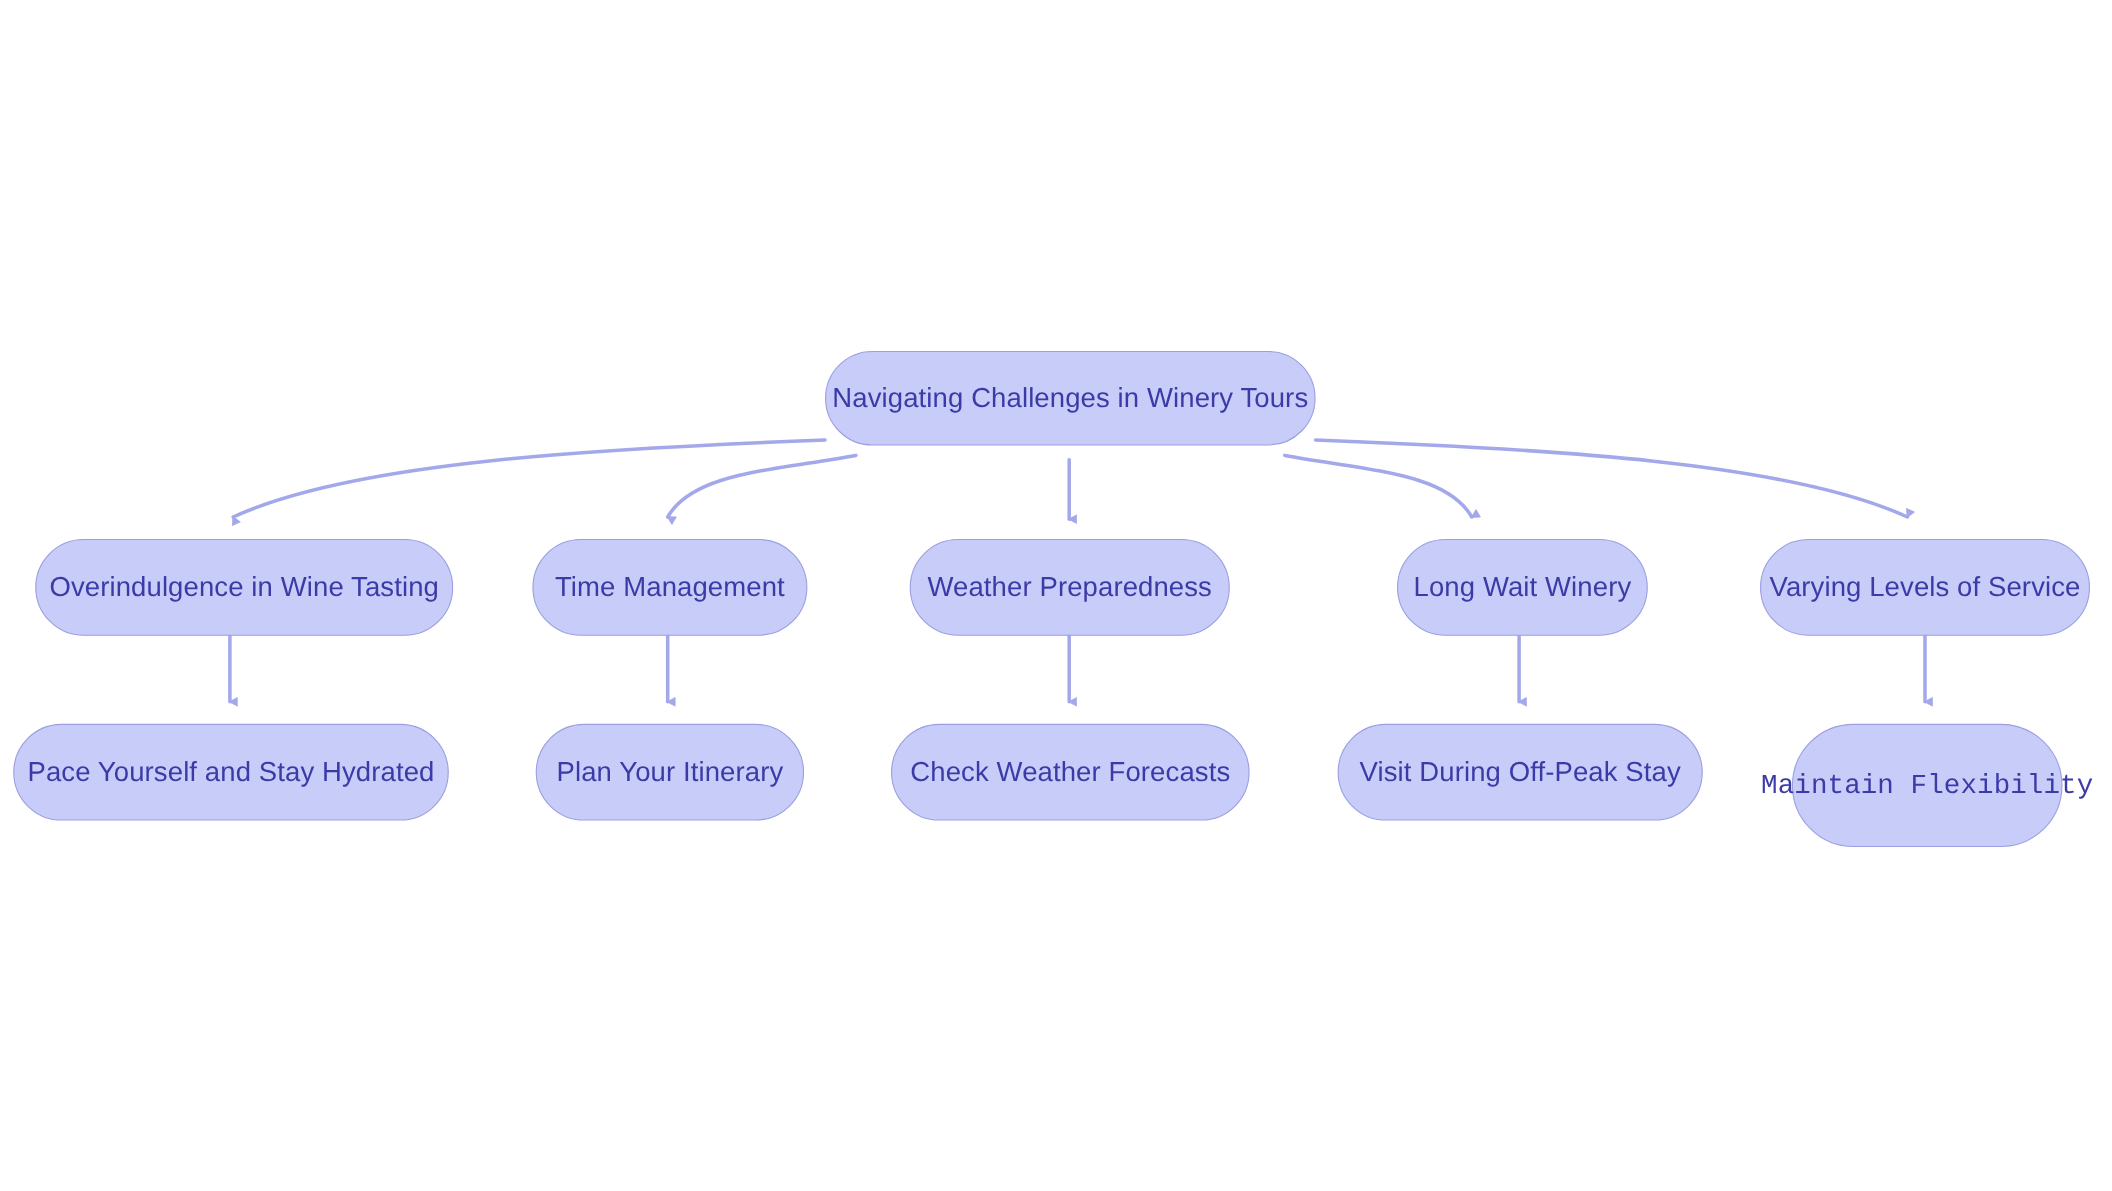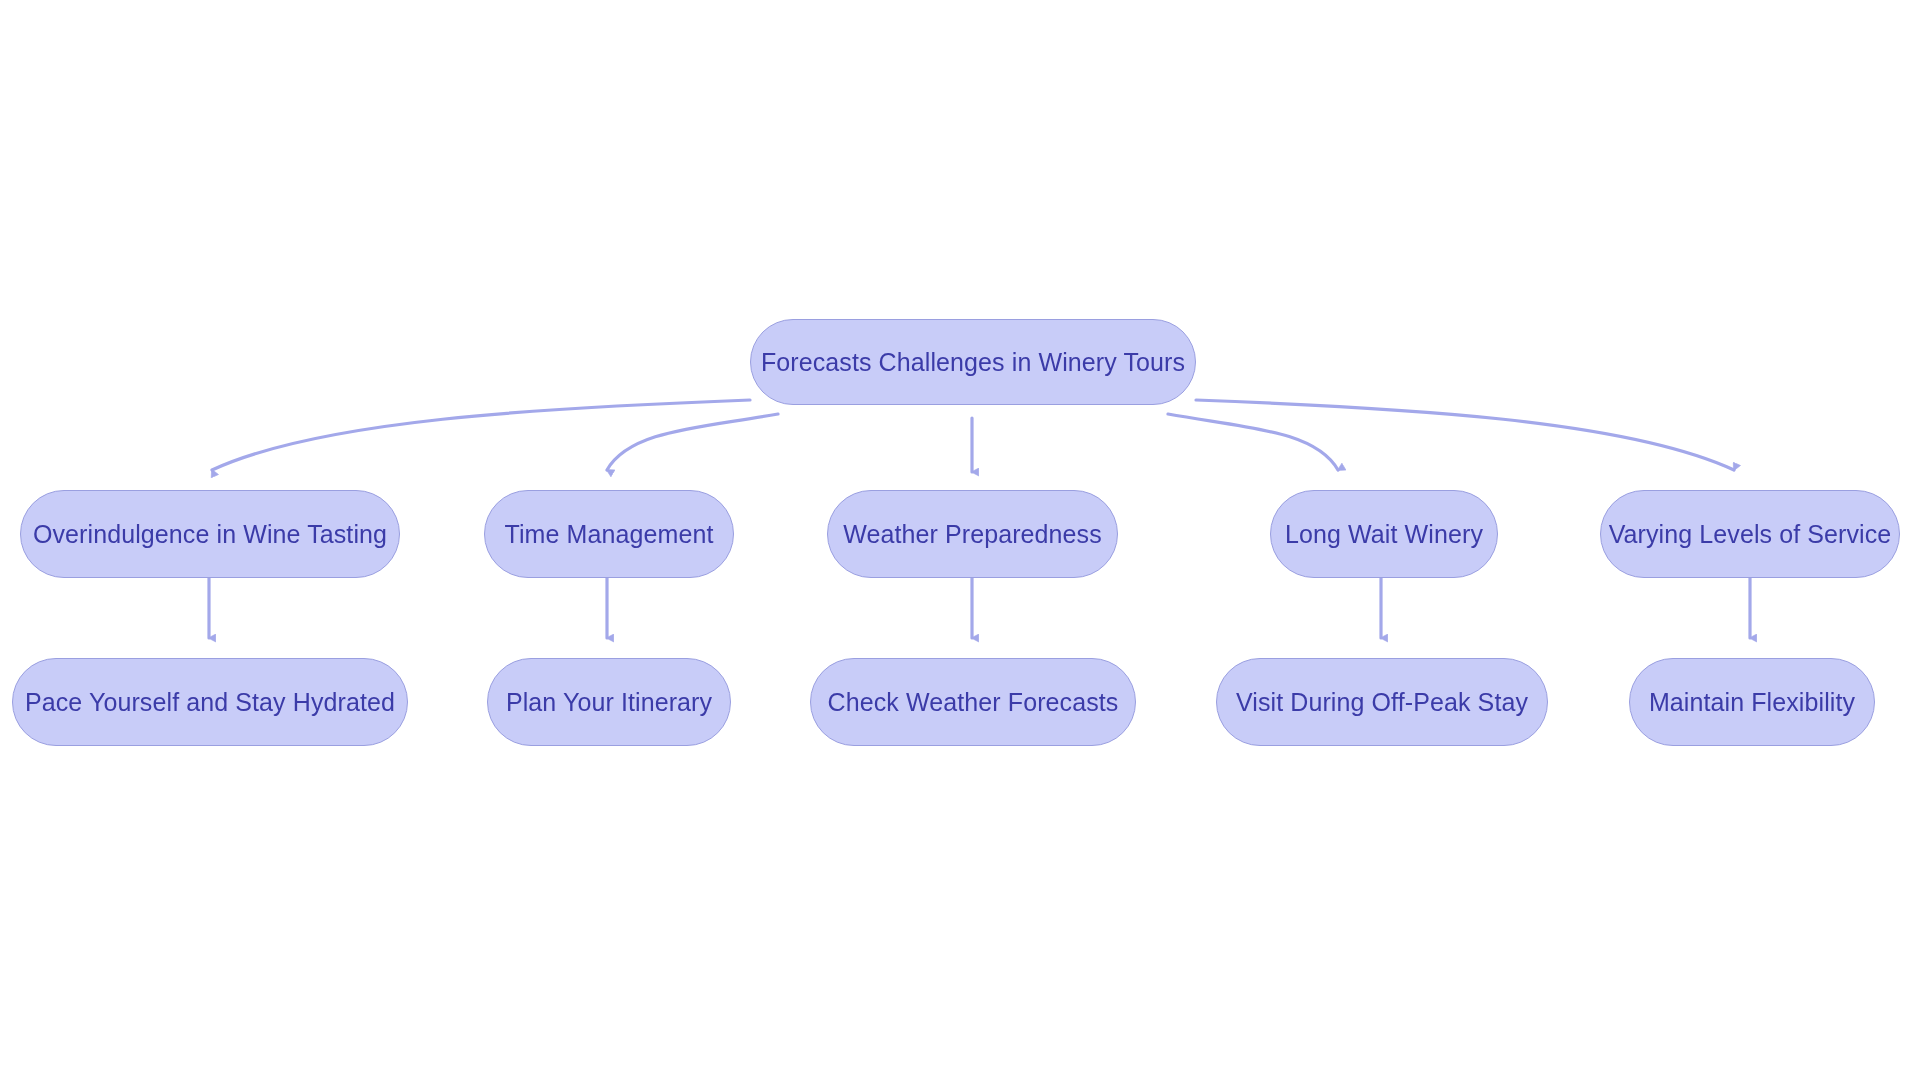--- a/index.html
+++ b/index.html
@@ -78,24 +78,24 @@
 
       <path d="M 209 578 L 209 638" marker-end="url(#arrowhead)"></path>
       <path d="M 607 578 L 607 638" marker-end="url(#arrowhead)"></path>
       <path d="M 972 578 L 972 638" marker-end="url(#arrowhead)"></path>
       <path d="M 1381 578 L 1381 638" marker-end="url(#arrowhead)"></path>
       <path d="M 1750 578 L 1750 638" marker-end="url(#arrowhead)"></path>
     </g>
   </svg>
 
   <div class="node root" style="left:750px; top:319px; width:446px; height:86px;">
-    <span class="node-label">Forecasts Challenges in Winery Tours</span>
+    <span class="node-label">Navigating Challenges in Winery Tours</span>
   </div>
 
-  <div class="node" style="left:20px; top:490px; width:380px; height:88px;">
+  <div class="node" style="left:32px; top:490px; width:380px; height:88px;">
     <span class="node-label">Overindulgence in Wine Tasting</span>
   </div>
   <div class="node" style="left:827px; top:490px; width:291px; height:88px;">
     <span class="node-label">Weather Preparedness</span>
   </div>
   <div class="node" style="left:484px; top:490px; width:250px; height:88px;">
     <span class="node-label">Time Management</span>
   </div>
   <div class="node" style="left:1270px; top:490px; width:228px; height:88px;">
     <span class="node-label">Long Wait Winery</span>
@@ -109,17 +109,17 @@
   </div>
   <div class="node" style="left:487px; top:658px; width:244px; height:88px;">
     <span class="node-label">Plan Your Itinerary</span>
   </div>
   <div class="node" style="left:810px; top:658px; width:326px; height:88px;text-align:center;">
     <span class="node-label">Check Weather Forecasts</span>
   </div>
   <div class="node" style="left:1216px; top:658px; width:332px; height:88px;">
     <span class="node-label">Visit During Off-Peak Stay</span>
   </div>
-  <div class="node" style="left:1629px; top:658px; width:246px; height:88px;">
+  <div class="node" style="left:1629px; top:658px; width:246px; height:112px;font-family:Liberation Mono, monospace;">
     <span class="node-label">Maintain Flexibility</span>
   </div>
 
 </div>
 
 </body></html>

